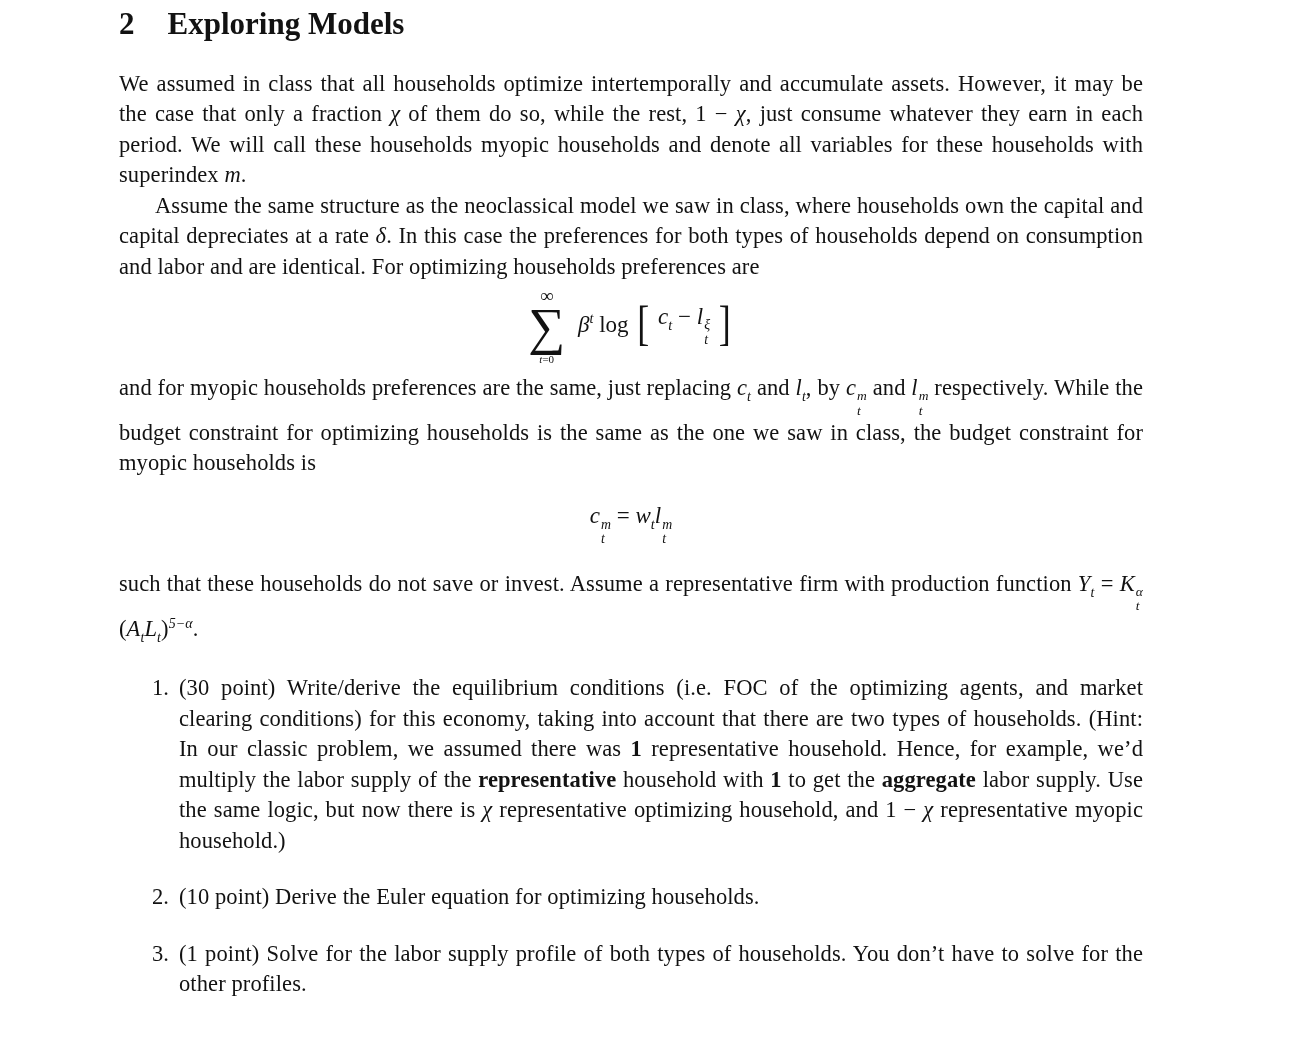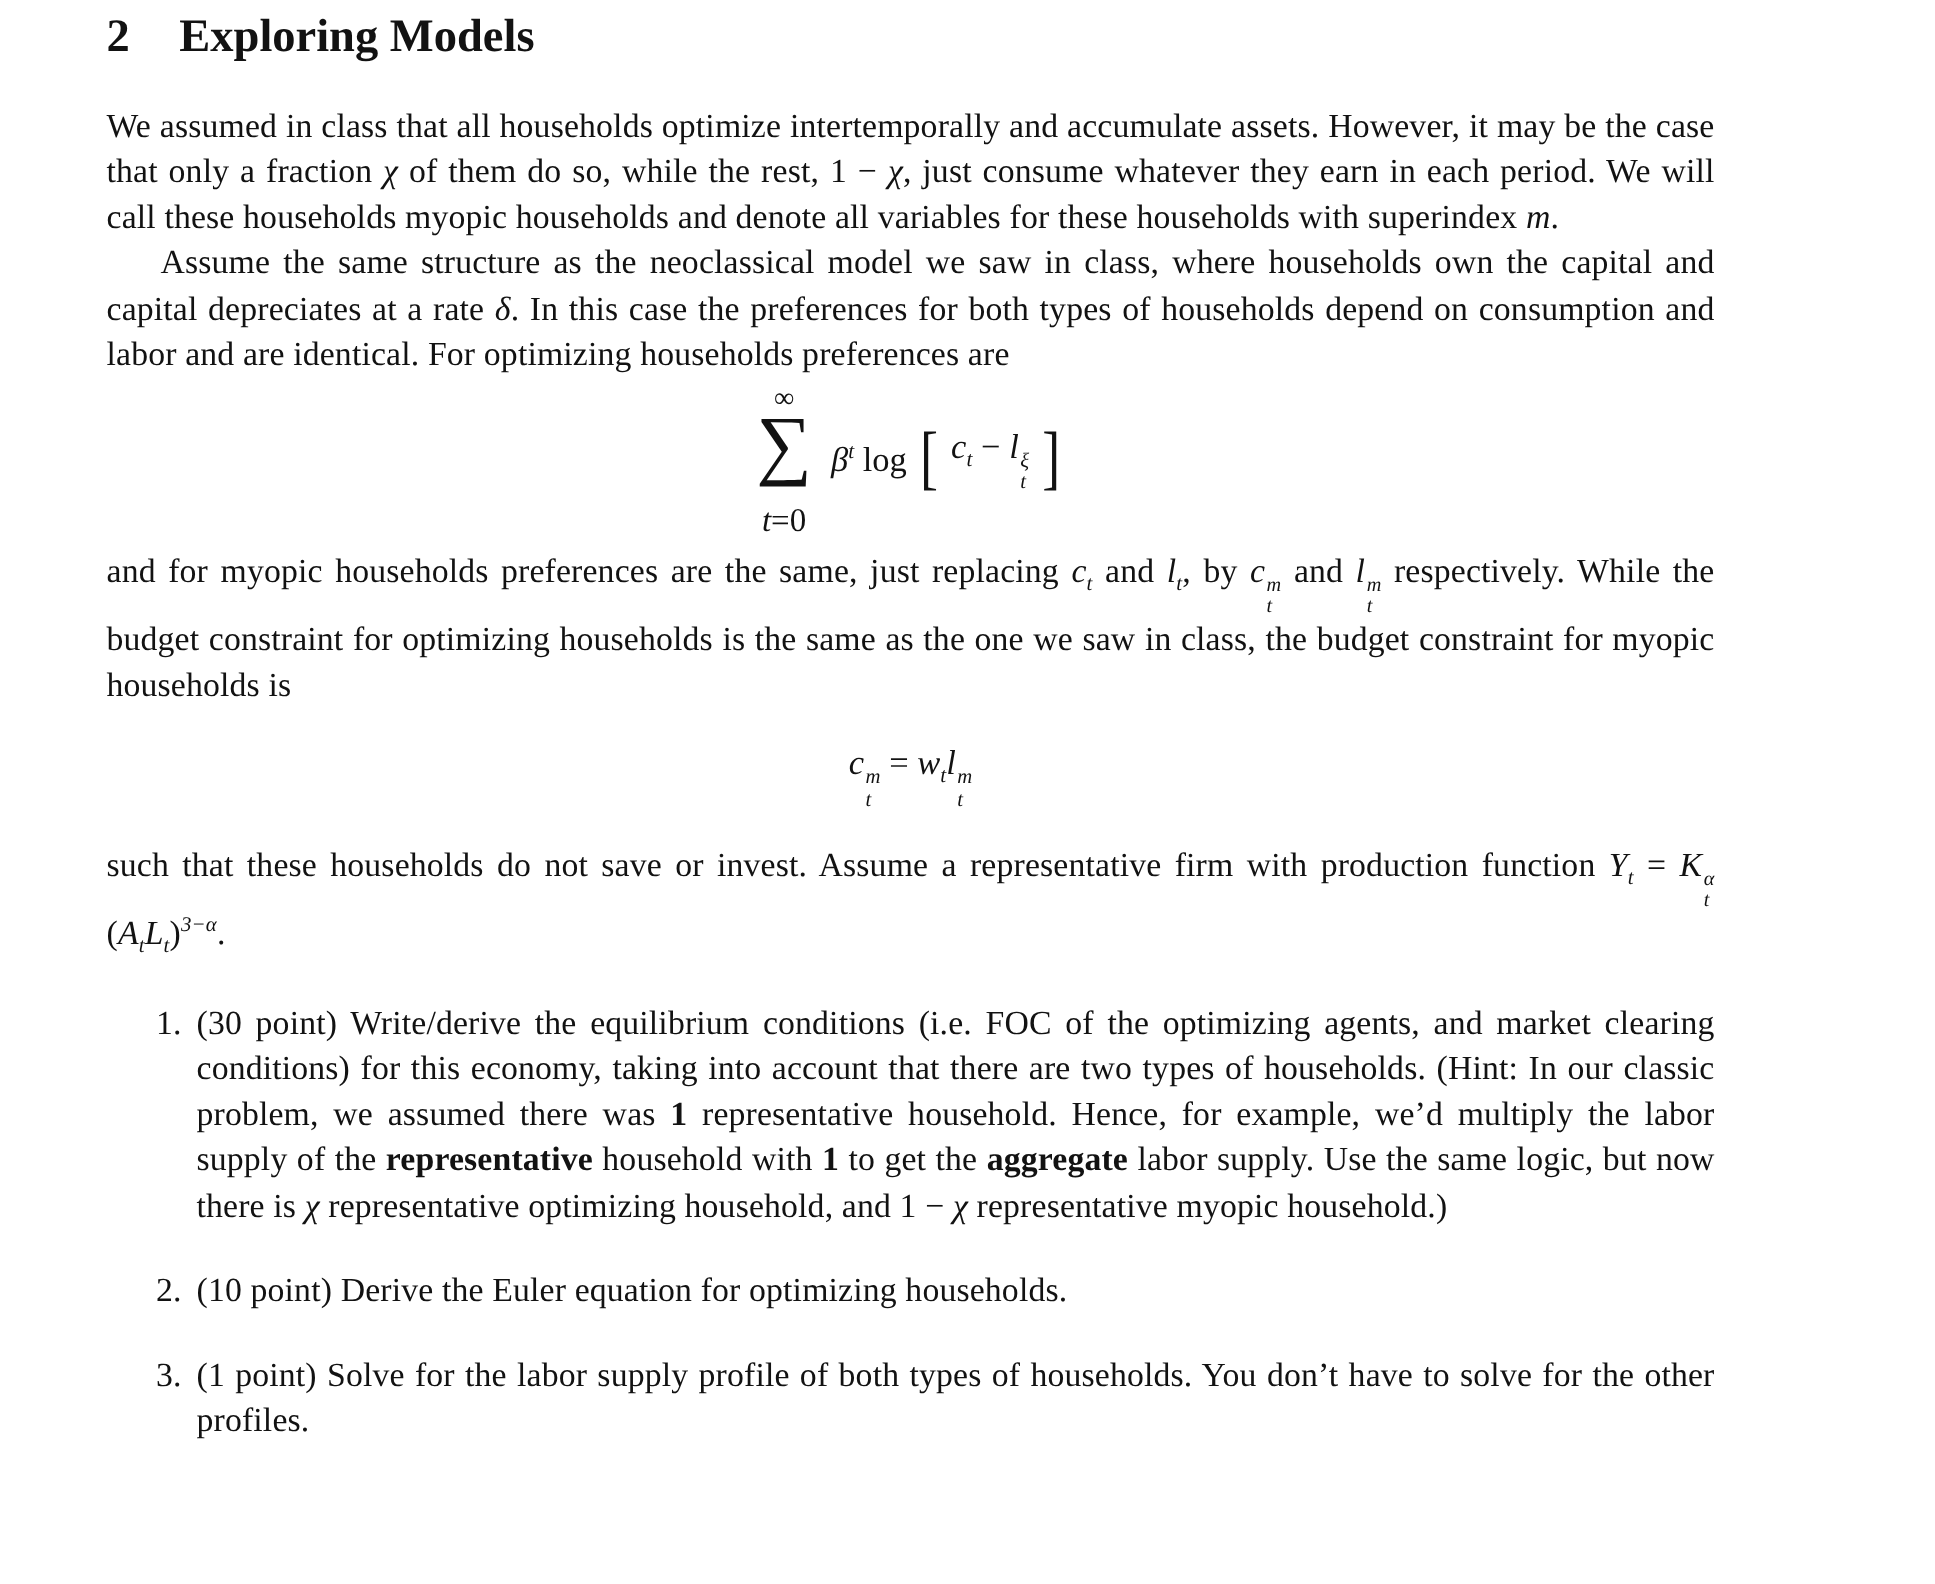--- a/index.html
+++ b/index.html
@@ -3,21 +3,21 @@
 <meta charset="utf-8">
 <style>
   * { margin: 0; padding: 0; box-sizing: border-box; }
   html, body { background: #ffffff; }
   body {
     width: 1290px; height: 1056px;
     position: relative; overflow: hidden;
     font-family: "Liberation Serif", "DejaVu Serif", serif;
     color: #121212;
   }
-  .page { padding: 6px 147px 0 71px; }
+  .page { padding: 6px 147px 0 119px; }
 
   h1 {
     font-size: 31px; font-weight: bold;
     margin-bottom: 27px; line-height: 1.15;
   }
   .h-num { margin-right: 33px; }
 
   p, .item-text {
     font-size: 22.5px; line-height: 30.5px;
     text-align: justify; letter-spacing: 0.1px;
@@ -43,21 +43,21 @@
   .eq1 { margin: 4px 0 8px; }
   .eq2 { margin: 24px 0 22px; }
   .eq-body { display: inline-block; vertical-align: middle; }
 
   .summation {
     display: inline-flex; flex-direction: column; align-items: center;
     vertical-align: middle; line-height: 1; margin-right: 7px;
   }
   .sum-upper { font-size: 19px; margin-bottom: 1px; }
   .sum-sigma { font-size: 52px; line-height: 0.82; }
-  .sum-lower { font-size: 22px; margin-top: 18px; }
+  .sum-lower { font-size: 11px; margin-top: 5px; }
 
   .big-bracket {
     display: inline-block; vertical-align: middle;
     font-size: 36px; line-height: 1; font-weight: 400;
     transform: scaleY(1.32); margin: 0 3px; position: relative; top: -2px;
   }
 
   
   .problems { margin-top: 29px; display: flex; flex-direction: column; gap: 26px; }
   .item { position: relative; padding-left: 60px; }
@@ -101,21 +101,21 @@
           <span class="mv">m</span>
           <span class="mv">t</span>
         </span></span> = <span class="math"><span class="mv">w</span><sub class="mv">t</sub></span><span class="math"><span class="mv">l</span><span class="scripts">
           <span class="mv">m</span>
           <span class="mv">t</span>
         </span></span></div>
 
   <p>such that these households do not save or invest. Assume a representative firm with production function <span class="math"><span class="mv">Y</span><sub class="mv">t</sub></span> = <span class="math"><span class="mv">K</span><span class="scripts">
           <span class="mv">α</span>
           <span class="mv">t</span>
-        </span></span> (<span class="math"><span class="mv">A</span><sub class="mv">t</sub></span><span class="math"><span class="mv">L</span><sub class="mv">t</sub></span>)<span class="math"><sup class="mv">3−α</sup></span>.</p>
+        </span></span> (<span class="math"><span class="mv">A</span><sub class="mv">t</sub></span><span class="math"><span class="mv">L</span><sub class="mv">t</sub></span>)<span class="math"><sup class="mv">5−α</sup></span>.</p>
 
   <div class="problems">
     <div class="item">
       <span class="item-num">1.</span>
       <div class="item-text">(30 point) Write/derive the equilibrium conditions (i.e. FOC of the optimizing agents, and market clearing conditions) for this economy, taking into account that there are two types of households. (Hint: In our classic problem, we assumed there was <span class="bf">1</span> representative household. Hence, for example, we’d multiply the labor supply of the <span class="bf">representative</span> household with <span class="bf">1</span> to get the <span class="bf">aggregate</span> labor supply. Use the same logic, but now there is <span class="math"><span class="mv">χ</span></span> representative optimizing household, and 1 − <span class="math"><span class="mv">χ</span></span> representative myopic household.)</div>
     </div>
     <div class="item">
       <span class="item-num">2.</span>
       <div class="item-text">(10 point) Derive the Euler equation for optimizing households.</div>
     </div>

